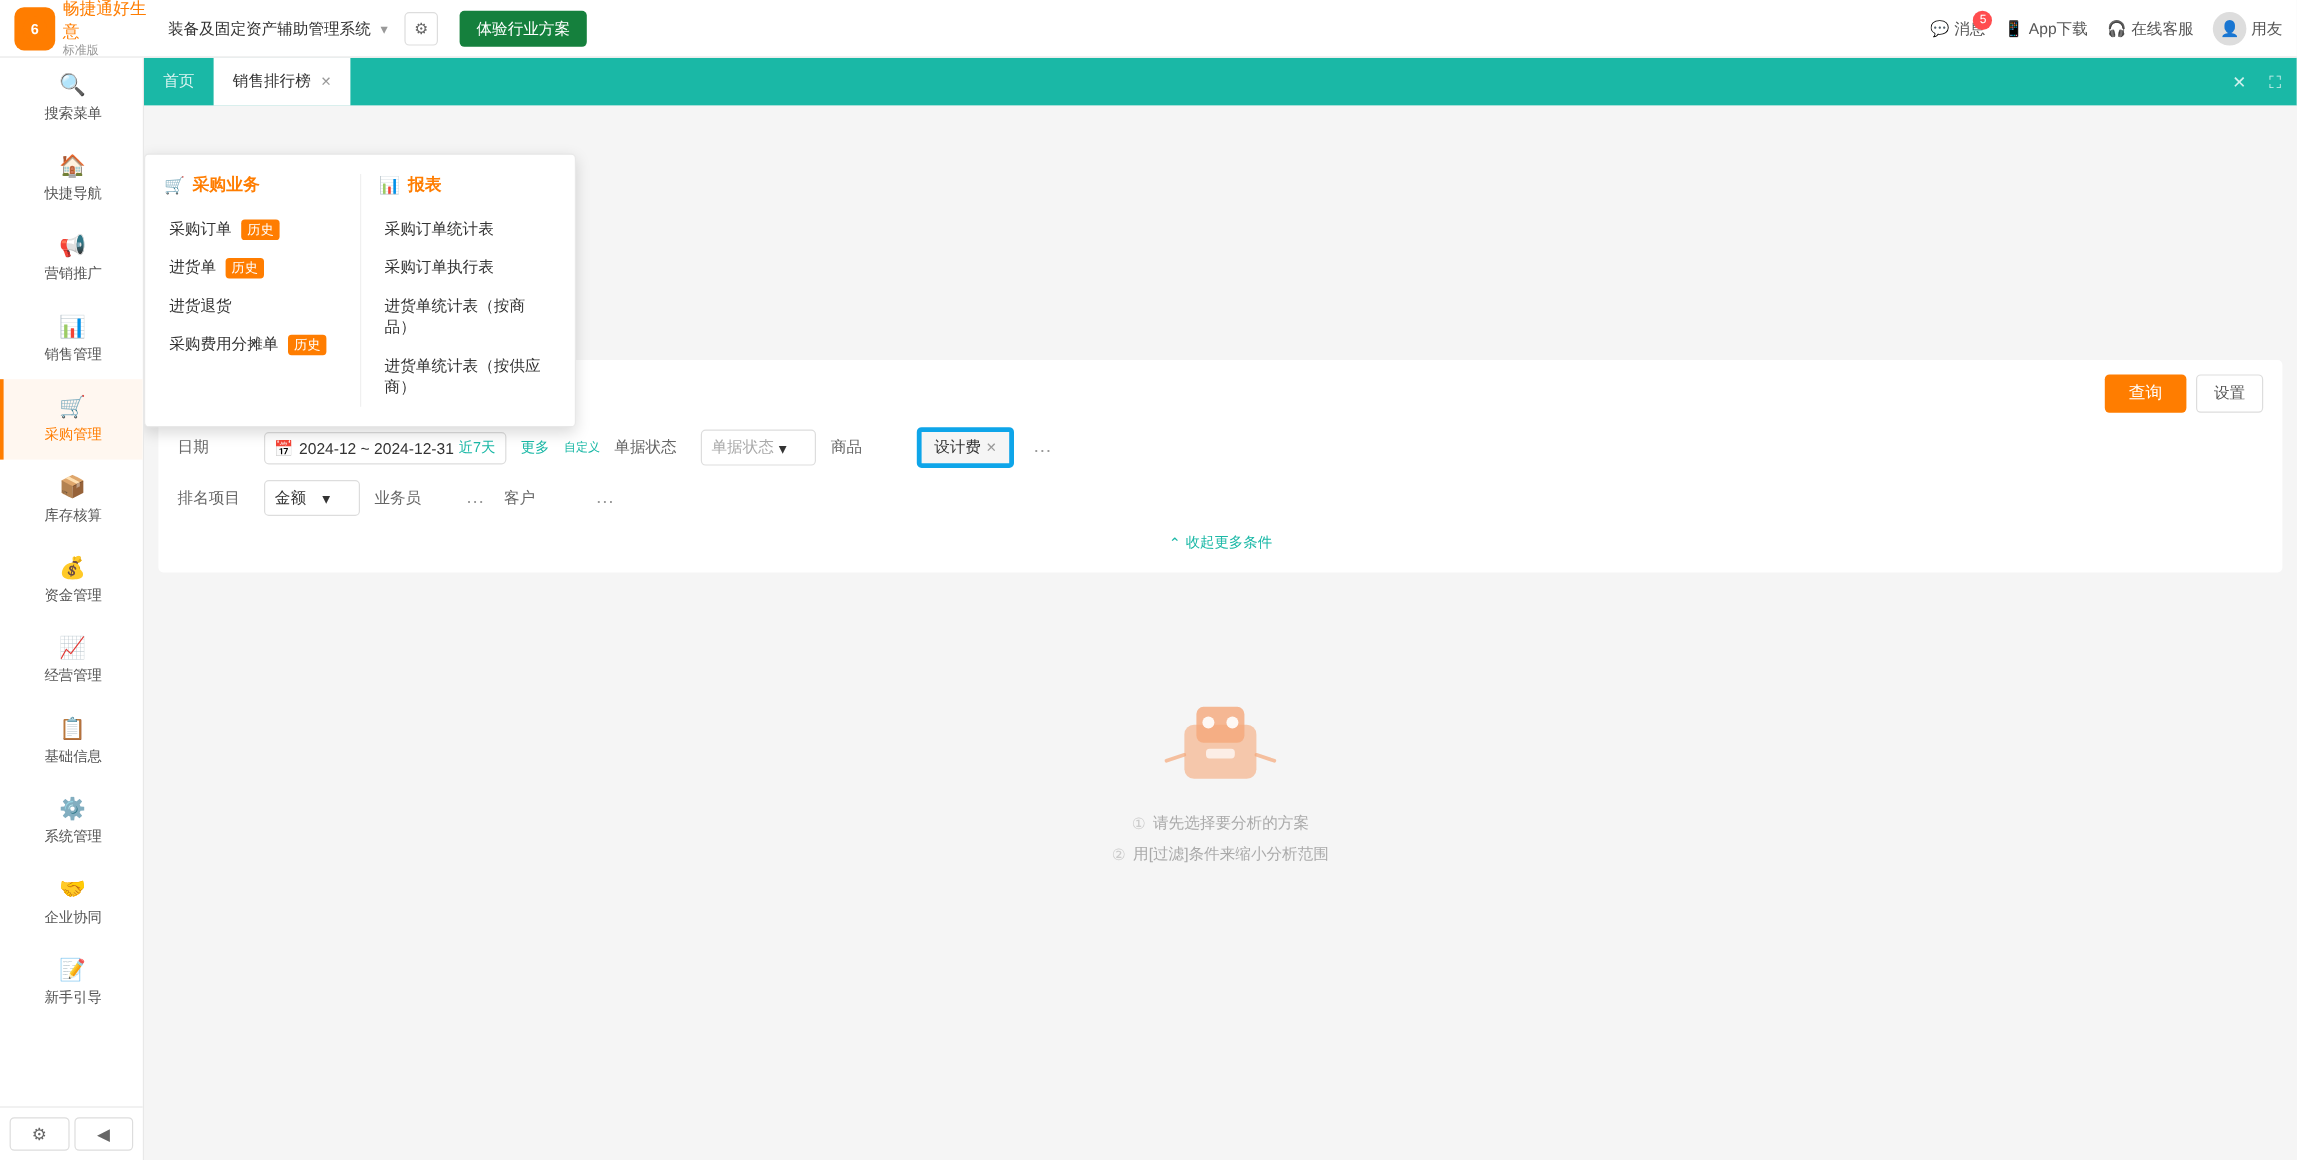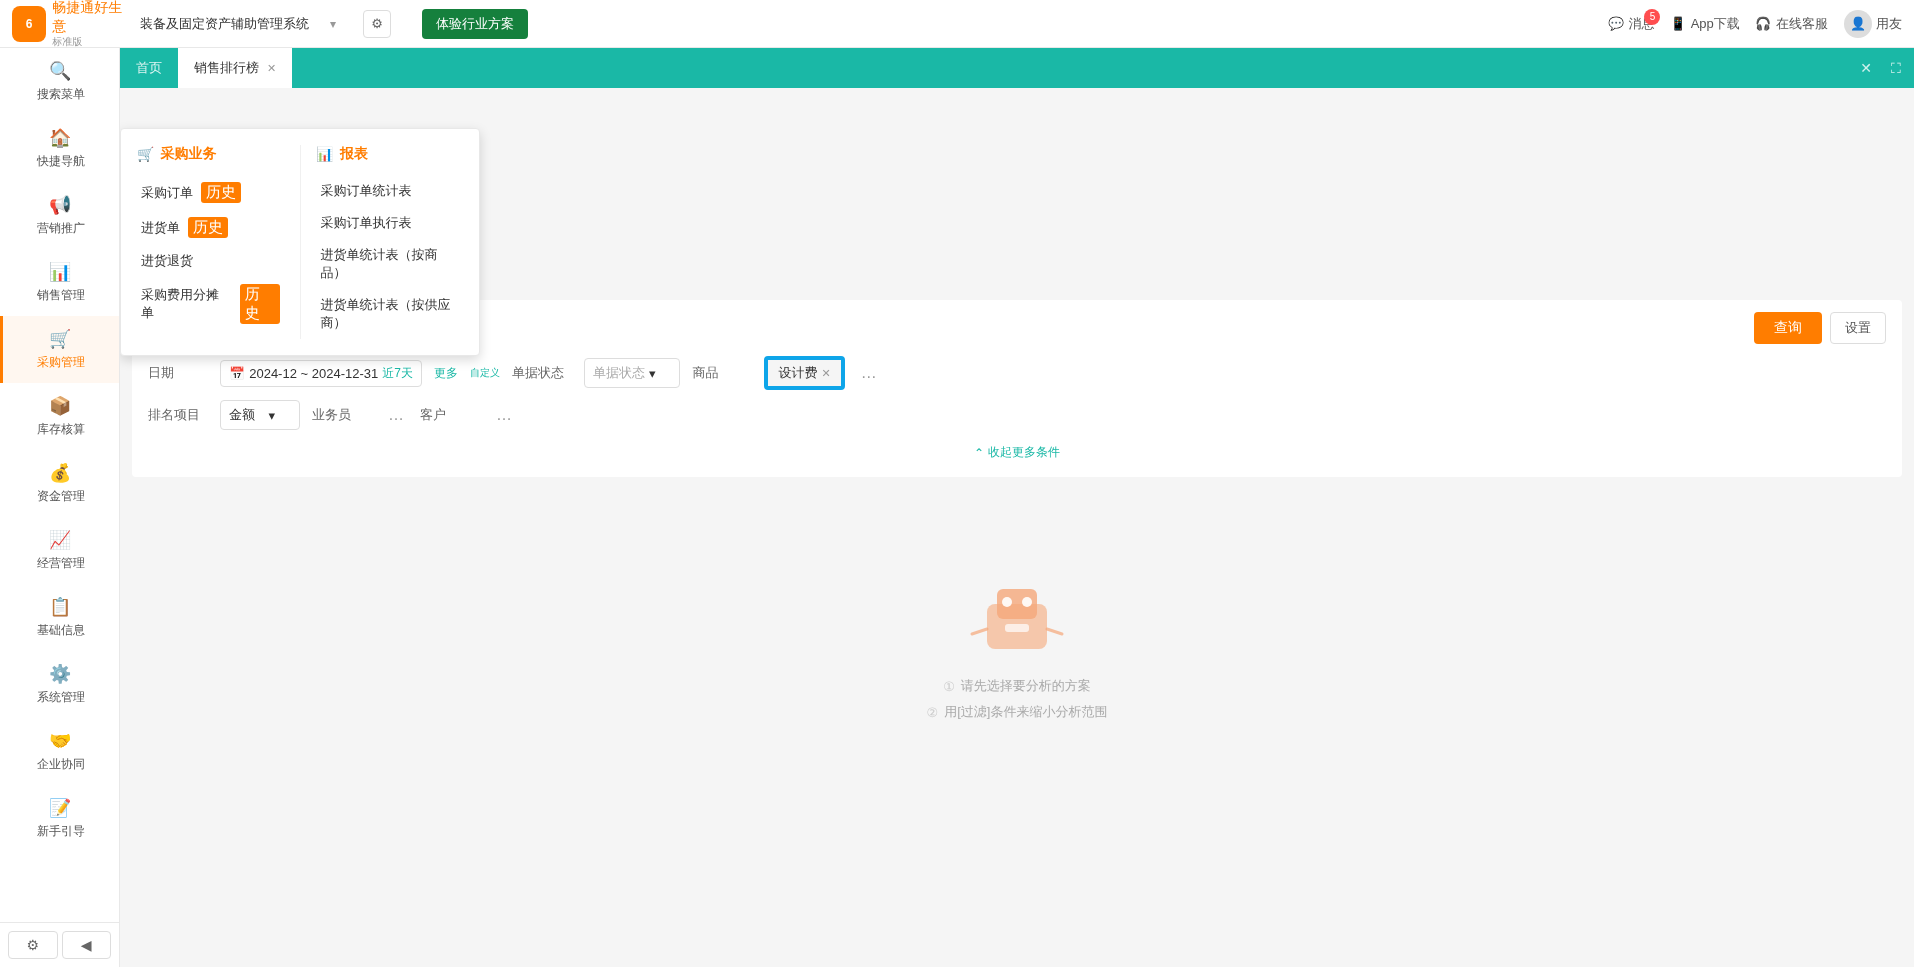--- a/index.html
+++ b/index.html
@@ -37,21 +37,21 @@
     }
     .logo-text {
       font-size: 14px;
       color: #ff7d00;
       line-height: 1.3;
     }
     .logo-sub { font-size: 10px; color: #999; }
     .system-title {
       display: flex;
       align-items: center;
-      gap: 21px;
+      gap: 8px;
       margin-left: 8px;
       font-size: 13px;
       color: #333;
     }
     .system-title .chevron { color: #999; font-size: 12px; cursor: pointer; }
     .gear-btn {
       width: 28px; height: 28px;
       border: 1px solid #ddd;
       border-radius: 4px;
       display: flex; align-items: center; justify-content: center;
@@ -372,21 +372,21 @@
       cursor: pointer;
       color: #333;
       font-size: 13px;
       border-radius: 3px;
     }
     .history-badge {
       background: #ff7d00;
       color: white;
       border-radius: 3px;
       padding: 1px 5px;
-      font-size: 15px;
+      font-size: 11px;
     }
   </style>
 </head>
 <body>
 
 <div class="top-bar">
   <div class="logo-area">
     <div class="logo-icon">
       <svg width="22" height="22" viewBox="0 0 22 22">
         <circle cx="11" cy="11" r="10" fill="#ff7d00"></circle>

